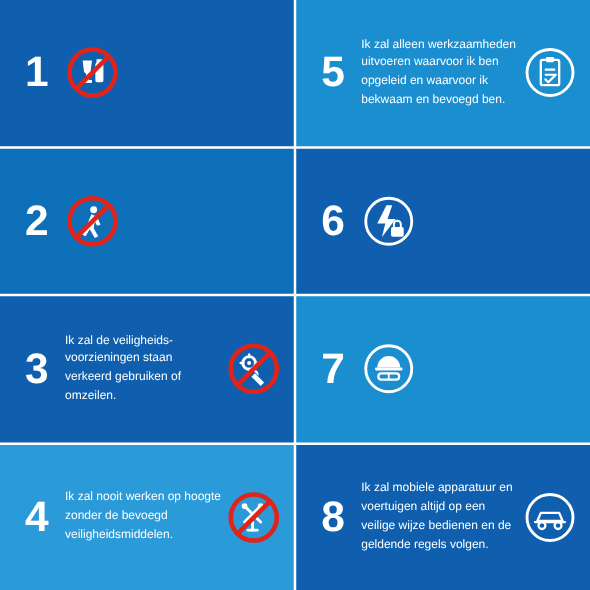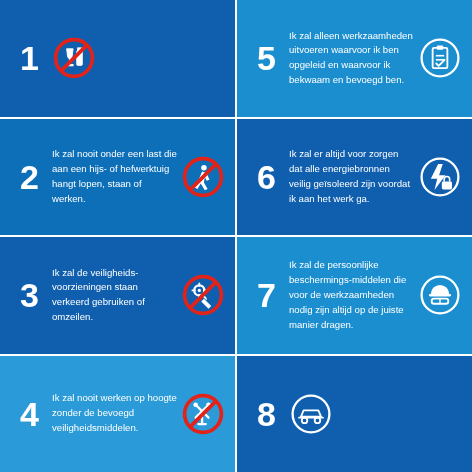--- a/index.html
+++ b/index.html
@@ -87,36 +87,34 @@
         <rect x="43" y="23" width="14" height="9" rx="2" fill="#ffffff"></rect>
         <line x1="41" y1="45" x2="59" y2="45" stroke="#ffffff" stroke-width="3.5"></line>
         <line x1="41" y1="54" x2="59" y2="54" stroke="#ffffff" stroke-width="3.5"></line>
         <polyline points="42,62 47,67 60,54" fill="none" stroke="#ffffff" stroke-width="4" stroke-linecap="round" stroke-linejoin="round"></polyline>
       </svg>
     </span>
   </div>
 
   <div class="cell c-mid">
     <span class="num">2</span>
-    <span class="txt">Ik zal nooit onder een last die aan een hijs- of hefwerktuig hangt lopen, staan of werken.</span>
     <span class="icon">
       <svg width="46" height="46" viewBox="0 0 100 100">
         <circle cx="50" cy="50" r="40" fill="none" stroke="#e2231a" stroke-width="8"></circle>
         <g fill="#ffffff">
           <circle cx="52" cy="30" r="6"></circle>
           <path d="M48 38 l10 4 l6 14 l-6 2 l-4 -8 l-2 12 l8 14 l-6 3 l-9 -15 l-7 12 l-6 -3 l9 -18 z"></path>
         </g>
         <line x1="22" y1="78" x2="78" y2="22" stroke="#e2231a" stroke-width="8"></line>
       </svg>
     </span>
   </div>
 
   <div class="cell c-dark">
     <span class="num">6</span>
-    <span class="txt">Ik zal er altijd voor zorgen dat alle energiebronnen veilig geïsoleerd zijn voordat ik aan het werk ga.</span>
     <span class="icon">
       <svg width="46" height="46" viewBox="0 0 100 100">
         <circle cx="50" cy="50" r="40" fill="none" stroke="#ffffff" stroke-width="5"></circle>
         <polygon points="46,22 30,54 44,54 38,78 62,46 48,46 56,22" fill="#ffffff"></polygon>
         <g transform="translate(54,52)">
           <rect x="0" y="8" width="22" height="17" rx="3" fill="#ffffff"></rect>
           <path d="M5 8 v-5 a6 6 0 0 1 12 0 v5" fill="none" stroke="#ffffff" stroke-width="3.5"></path>
         </g>
       </svg>
     </span>
@@ -140,21 +138,20 @@
           <path d="M52 58 l16 16 l-6 6 l-16 -16 z" fill="#ffffff" stroke="none"></path>
           <path d="M48 52 a8 8 0 0 1 10 10 z" fill="#ffffff" stroke="none"></path>
         </g>
         <line x1="22" y1="78" x2="78" y2="22" stroke="#e2231a" stroke-width="8"></line>
       </svg>
     </span>
   </div>
 
   <div class="cell c-light">
     <span class="num">7</span>
-    <span class="txt">Ik zal de persoonlijke beschermings-middelen die voor de werkzaamheden nodig zijn altijd op de juiste manier dragen.</span>
     <span class="icon">
       <svg width="46" height="46" viewBox="0 0 100 100">
         <circle cx="50" cy="50" r="40" fill="none" stroke="#ffffff" stroke-width="5"></circle>
         <path d="M30 48 a20 20 0 0 1 40 0 z" fill="#ffffff"></path>
         <rect x="26" y="48" width="48" height="5" rx="2.5" fill="#ffffff"></rect>
         <rect x="32" y="58" width="36" height="11" rx="5" fill="none" stroke="#ffffff" stroke-width="4"></rect>
         <line x1="50" y1="58" x2="50" y2="69" stroke="#ffffff" stroke-width="3"></line>
       </svg>
     </span>
   </div>
@@ -173,20 +170,21 @@
           <line x1="48" y1="58" x2="48" y2="72"></line>
           <path d="M40 72 h16"></path>
         </g>
         <line x1="22" y1="78" x2="78" y2="22" stroke="#e2231a" stroke-width="8"></line>
       </svg>
     </span>
   </div>
 
   <div class="cell c-dark">
     <span class="num">8</span>
+    <span class="txt">Ik zal mobiele apparatuur en voertuigen altijd op een veilige wijze bedienen en de geldende regels volgen.</span>
     <span class="icon">
       <svg width="46" height="46" viewBox="0 0 100 100">
         <circle cx="50" cy="50" r="40" fill="none" stroke="#ffffff" stroke-width="5"></circle>
         <path d="M28 56 l6 -14 h32 l6 14 z" fill="none" stroke="#ffffff" stroke-width="4" stroke-linejoin="round"></path>
         <line x1="24" y1="58" x2="76" y2="58" stroke="#ffffff" stroke-width="4" stroke-linecap="round"></line>
         <circle cx="36" cy="64" r="6" fill="none" stroke="#ffffff" stroke-width="4"></circle>
         <circle cx="64" cy="64" r="6" fill="none" stroke="#ffffff" stroke-width="4"></circle>
       </svg>
     </span>
   </div>

